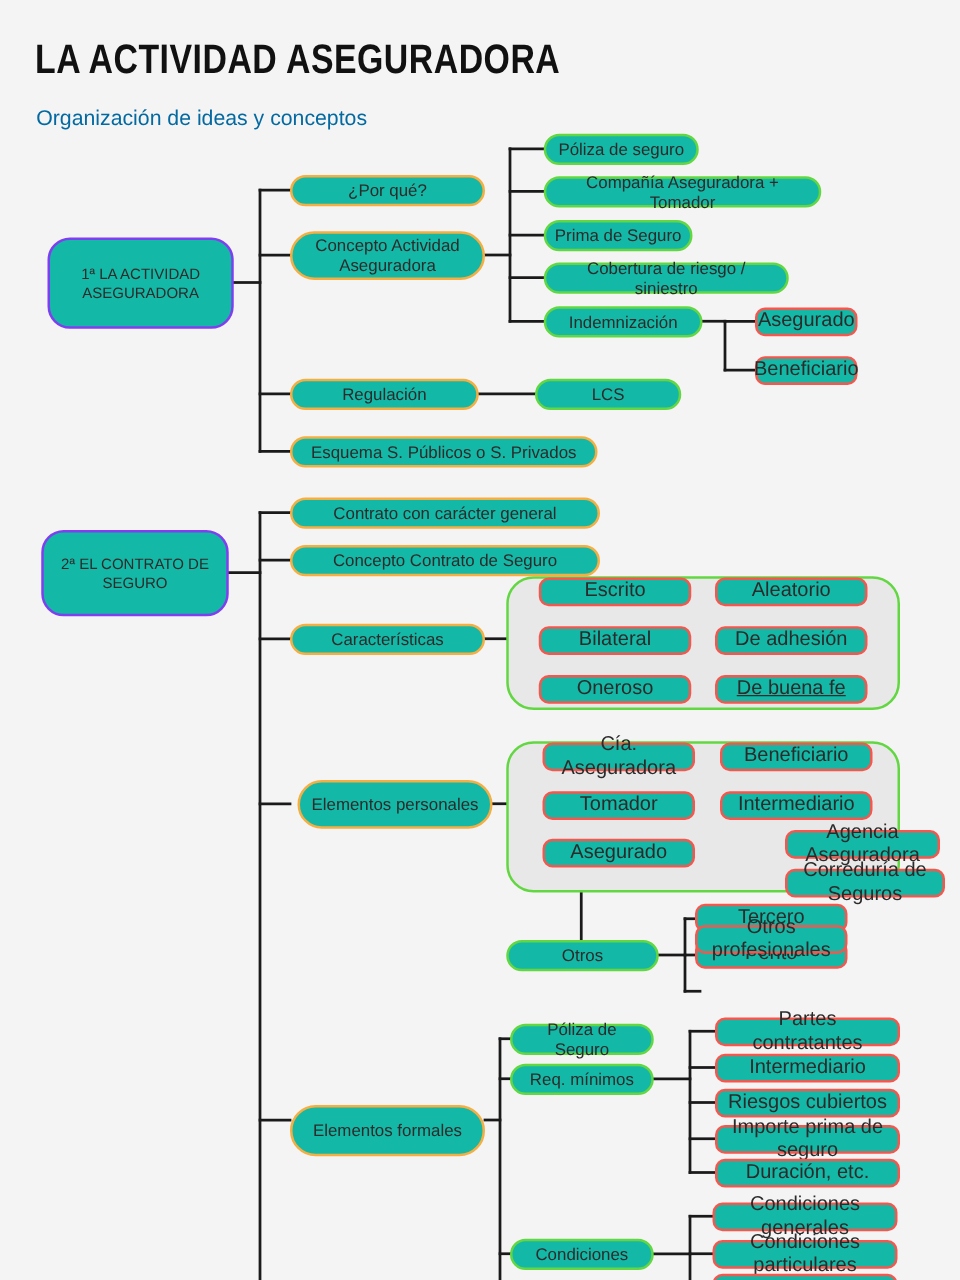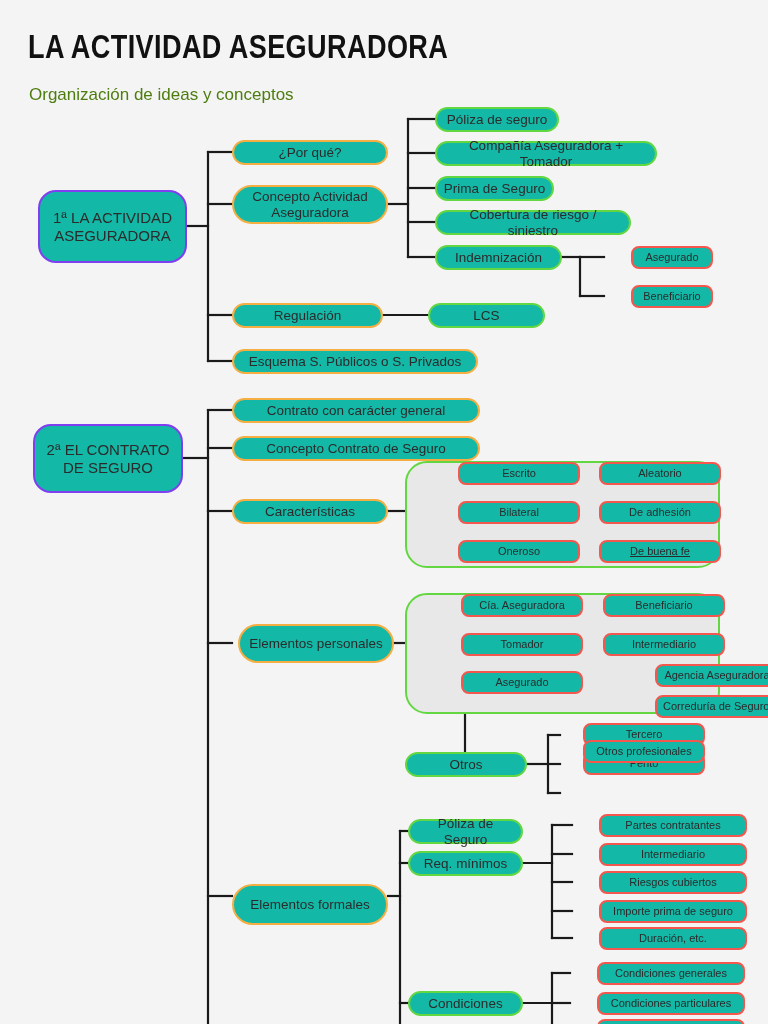--- a/index.html
+++ b/index.html
@@ -17,21 +17,21 @@
   .title {
     position:absolute; left:28px; top:28px;
     font-size:33px; font-weight:bold;
     letter-spacing:0.5px;
     color:#111; white-space:nowrap;
     transform:scaleX(0.82); transform-origin:left top;
     font-family:"Liberation Sans Narrow","Liberation Sans",sans-serif;
   }
   .subtitle {
     position:absolute; left:29px; top:85px;
-    font-size:17px; color:#4d7c0f; white-space:nowrap;text-align:right;
+    font-size:17px; color:#0369a1; white-space:nowrap;text-align:right;
   }
 
   
   #wires { position:absolute; left:0; top:0; width:768px; height:1024px; }
 
   
   .group-box {
     position:absolute;
     background:#e8e8e8;
     border:2.5px solid #63d742;
@@ -41,24 +41,24 @@
   
   .node {
     position:absolute;
     background:#14b8a6;
     display:flex; align-items:center; justify-content:center;
     text-align:center;
     color:#2b2b2b;
     line-height:1.18;
     padding:0 6px;
   }
-  .node.root   { border:2.5px solid #7f3ff0; border-radius:18px; font-size:15px; }
+  .node.root   { border:2.5px solid #7f3ff0; border-radius:18px; font-size:12px; }
   .node.orange { border:2px solid #f5ae42;  border-radius:999px; font-size:13.5px; }
   .node.green  { border:2.5px solid #63d742; border-radius:999px; font-size:13.5px; }
-  .node.red    { border:2.5px solid #f4574e; border-radius:8px;  font-size:11px;margin-left:27px; }
+  .node.red    { border:2.5px solid #f4574e; border-radius:8px;  font-size:16px; }
 </style>
 </head>
 <body>
 
 <div id="canvas">
 
   <div class="title">LA ACTIVIDAD ASEGURADORA</div>
   <div class="subtitle">Organización de ideas y conceptos</div>
 
   <svg id="wires" viewBox="0 0 768 1024">

